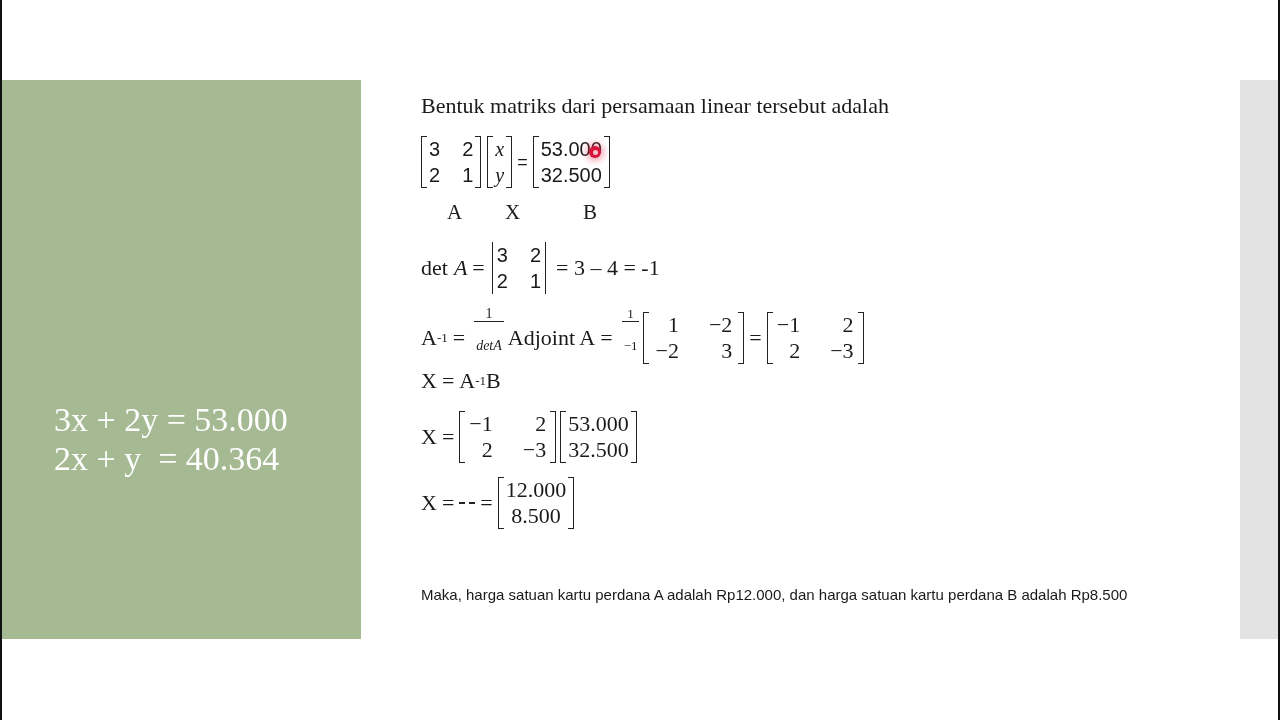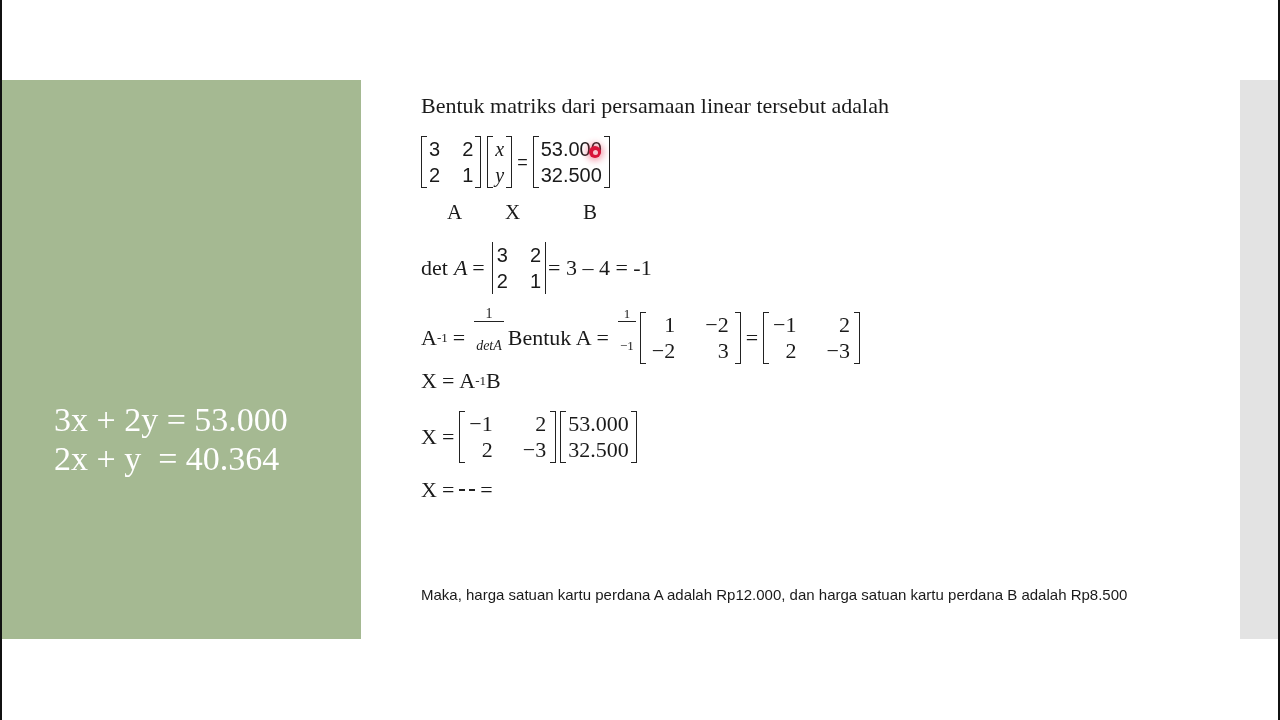--- a/index.html
+++ b/index.html
@@ -134,32 +134,32 @@
     <span class="matrix">
       <span class="bar"></span>
       <span class="mgrid c2 sans" style="font-size:20px;">
         <span>3</span>
         <span>2</span>
         <span>2</span>
         <span>1</span>
       </span>
       <span class="bar"></span>
     </span>
-    <span style="margin-left:0;">= 3 – 4 = -1</span>
+    <span style="margin-left:8px;">= 3 – 4 = -1</span>
   </div>
 
   <div class="abs row" style="top:298px; left:0;">
     <span>A</span>
       <sup>-1</sup>
     <span class="op">=</span>
     <span class="frac">
       <span class="num">1</span>
       <span class="den">detA</span>
     </span>
-    <span>Bentuk A</span>
+    <span>Adjoint A</span>
     <span class="op">=</span>
     <span class="frac" style="font-size:13px;">
       <span class="num">1</span>
       <span class="den" style="font-style:normal;">−1</span>
     </span>
     <span class="matrix">
       <span class="bracket l"></span>
       <span class="mgrid c2" style="column-gap:30px; padding:0 6px;">
         <span>1</span>
         <span>−2</span>
@@ -215,18 +215,26 @@
   <div class="abs row" style="top:469px; left:0;">
     <span>X</span>
     <span class="op">=</span>
     <span class="matrix">
       <span class="bracket l"></span>
       <span class="mgrid c1 center">
       </span>
       <span class="bracket r"></span>
     </span>
     <span class="op">=</span>
+    <span class="matrix">
+      <span class="bracket l"></span>
+      <span class="mgrid c1 center">
+        <span>12.000</span>
+        <span>8.500</span>
+      </span>
+      <span class="bracket r"></span>
+    </span>
   </div>
 
   <div class="abs conclusion sans" style="top:571px;">Maka, harga satuan kartu perdana A adalah Rp12.000, dan harga satuan kartu perdana B adalah Rp8.500</div>
 </div>
 
 <div class="cursor-dot"></div>
 
 </body></html>

